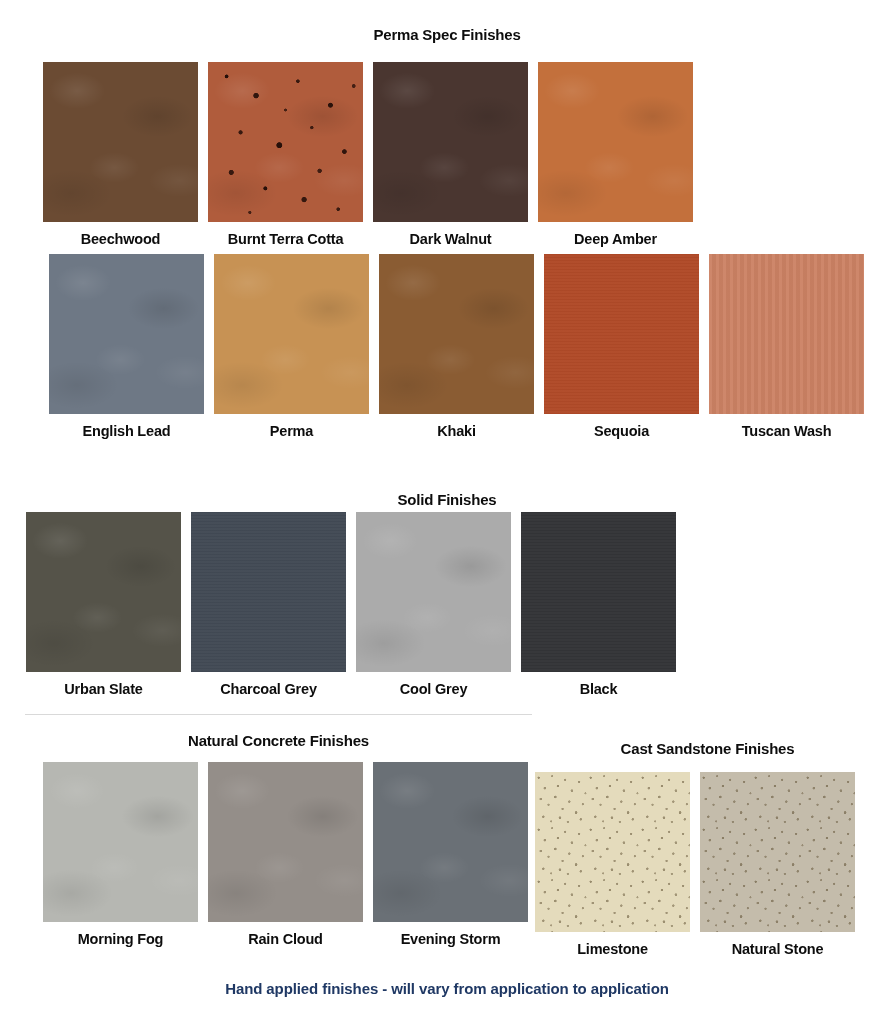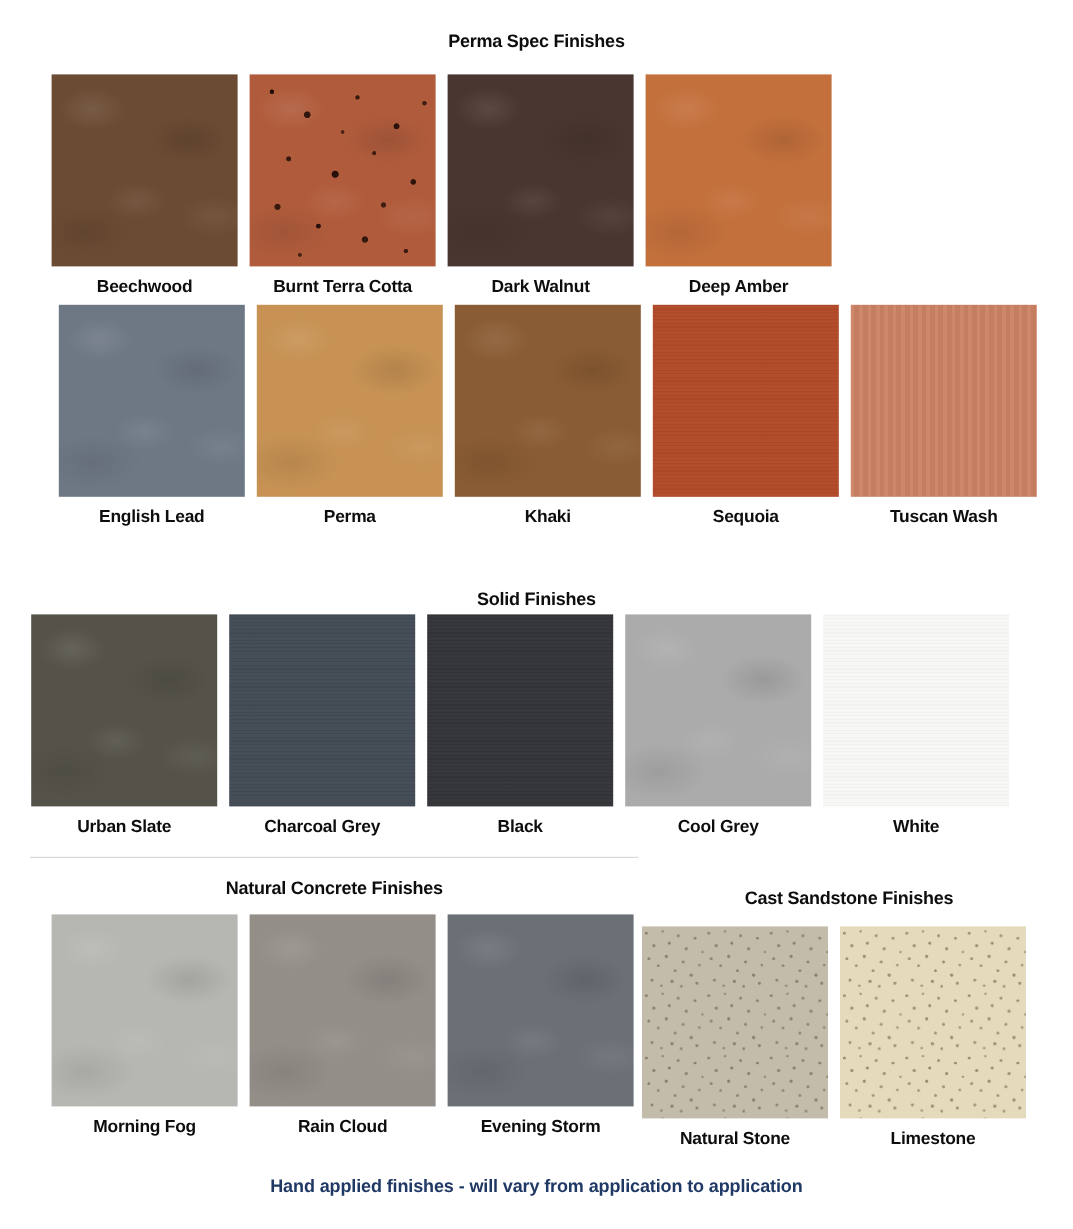--- a/index.html
+++ b/index.html
@@ -233,37 +233,31 @@
       </div>
       <div class="swatch-label">Urban Slate</div>
     </div>
     <div class="swatch-cell">
       <div class="swatch" style="background-color: rgb(66, 74, 85);">
         <div class="tex tex-fine"></div>
       </div>
       <div class="swatch-label">Charcoal Grey</div>
     </div>
     <div class="swatch-cell">
+      <div class="swatch" style="background-color: rgb(171, 171, 171);">
+        <div class="tex tex-mottle"></div>
+      </div>
+      <div class="swatch-label">Cool Grey</div>
+    </div>
+    <div class="swatch-cell">
       <div class="swatch" style="background-color: rgb(51, 52, 55);">
         <div class="tex tex-fine"></div>
       </div>
       <div class="swatch-label">Black</div>
     </div>
-    <div class="swatch-cell">
-      <div class="swatch" style="background-color: rgb(171, 171, 171);">
-        <div class="tex tex-mottle"></div>
-      </div>
-      <div class="swatch-label">Cool Grey</div>
-    </div>
-    <div class="swatch-cell">
-      <div class="swatch" style="background-color: rgb(247, 247, 245);">
-        <div class="tex tex-fine"></div>
-      </div>
-      <div class="swatch-label">White</div>
-    </div>
   </div>
 
   <div class="divider" style="position:absolute; left:25px; top:714px; width:507px;"></div>
 
   <div style="position:absolute; left:25px; top:732px; width:507px;">
     <div class="section-title" style="width:507px;">Natural Concrete Finishes</div>
   </div>
 
   <div class="row" style="position:absolute; left:43px; top:762px; gap:10px;">
     <div class="swatch-cell">
@@ -285,28 +279,28 @@
       <div class="swatch-label">Evening Storm</div>
     </div>
   </div>
 
   <div style="position:absolute; left:535px; top:740px; width:345px;">
     <div class="section-title" style="width:345px;">Cast Sandstone Finishes</div>
   </div>
 
   <div class="row" style="position:absolute; left:535px; top:772px; gap:10px;">
     <div class="swatch-cell">
+      <div class="swatch" style="background-color: rgb(228, 219, 188);">
+        <div class="tex tex-grit"></div>
+      </div>
+      <div class="swatch-label">Limestone</div>
+    </div>
+    <div class="swatch-cell">
       <div class="swatch" style="background-color: rgb(196, 188, 171);">
         <div class="tex tex-grit"></div>
       </div>
       <div class="swatch-label">Natural Stone</div>
     </div>
-    <div class="swatch-cell">
-      <div class="swatch" style="background-color: rgb(228, 219, 188);">
-        <div class="tex tex-grit"></div>
-      </div>
-      <div class="swatch-label">Limestone</div>
-    </div>
   </div>
 
   <div class="footer-note" style="position:absolute; left:0; top:980px; width:894px;">Hand applied finishes - will vary from application to application</div>
 
 </div>
 
 </body></html>

